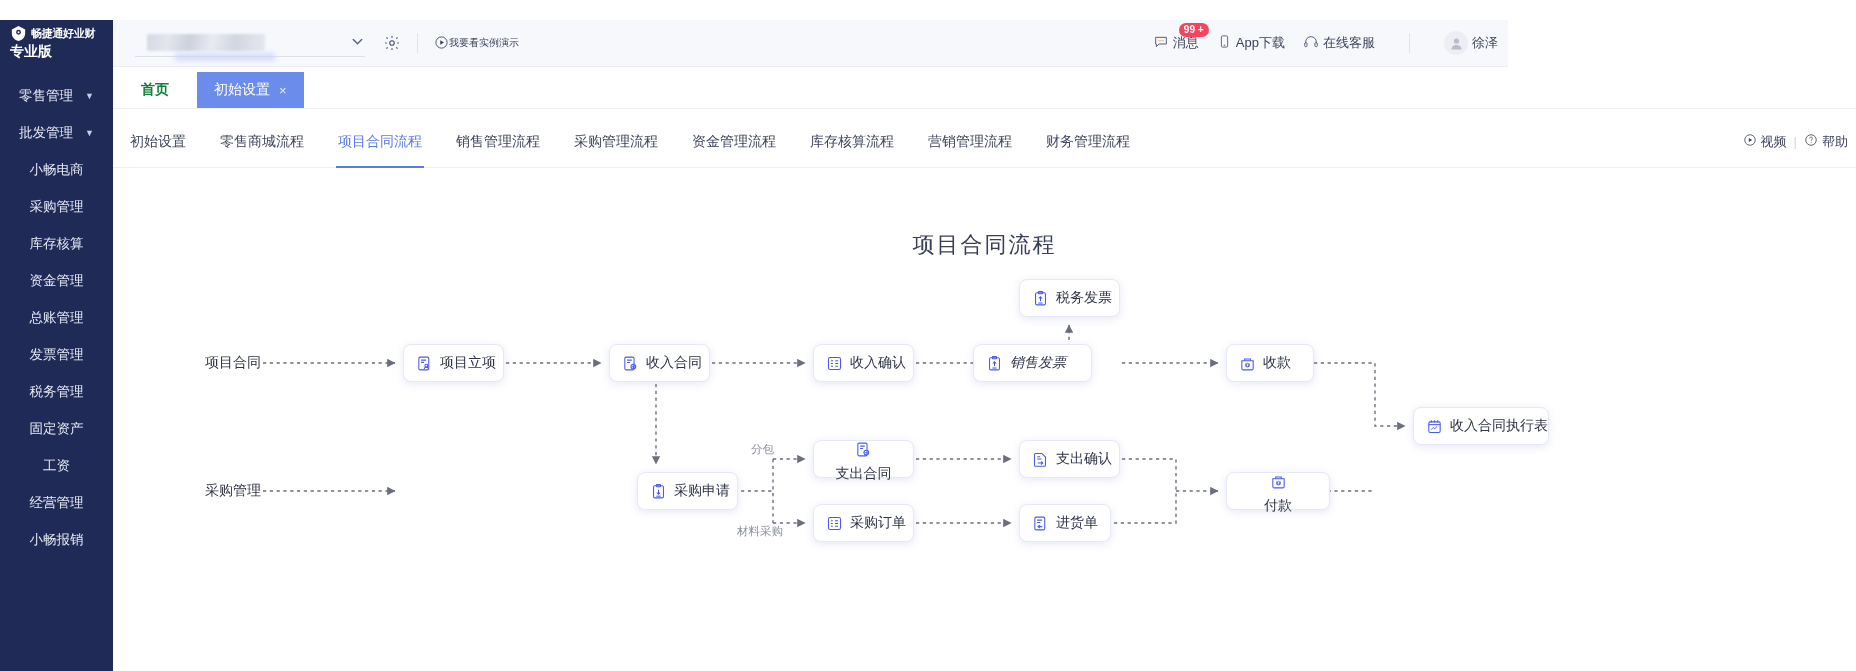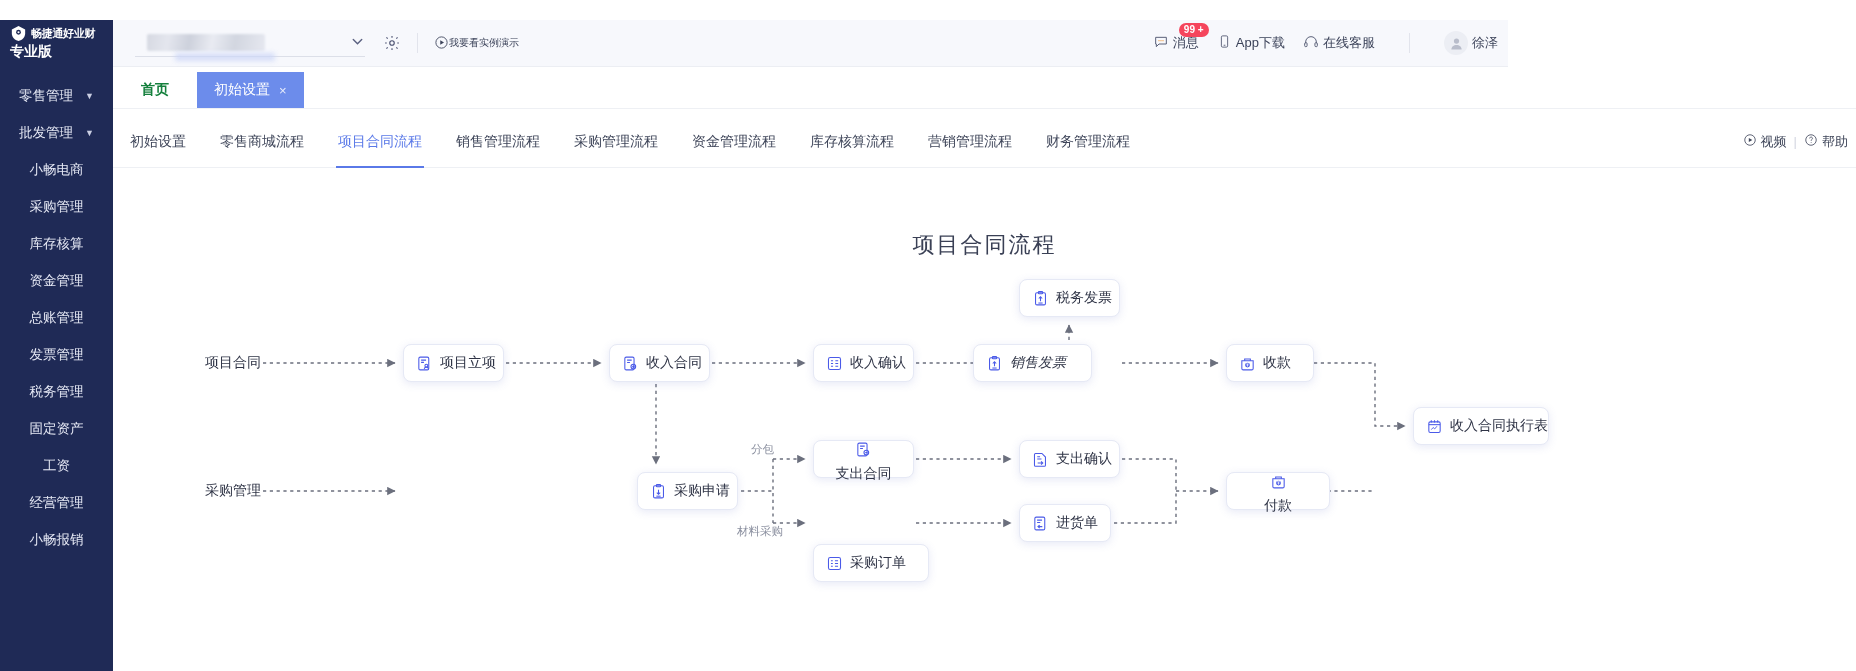--- a/index.html
+++ b/index.html
@@ -496,21 +496,21 @@
         <span class="ic">
           <svg viewBox="0 0 24 24" fill="none" stroke="#4a5ae8" stroke-width="1.5">
               <path d="M5 3.5h9l5 5V20a1.5 1.5 0 01-1.5 1.5H5A1.5 1.5 0 013.5 20V5A1.5 1.5 0 015 3.5z"></path>
               <path d="M7.4 8h4M7.4 11.4h6"></path>
               <path d="M8 17h7M12.8 14.8 15.2 17l-2.4 2.2"></path>
             </svg>
         </span>
         <span>支出确认</span>
       </div>
 
-      <div class="node" style="left:700px;top:336px;width:116px;margin-top:40px;">
+      <div class="node" style="left:700px;top:336px;width:101px;">
         <span class="ic">
           <svg viewBox="0 0 24 24" fill="none" stroke="#4a5ae8" stroke-width="1.5">
               <rect x="3.5" y="3.5" width="17" height="17" rx="2.5"></rect>
               <path d="M7 8.2h2.6M7 12h2.6M7 15.8h2.6"></path>
               <path d="M12.6 8.2h4.4M12.6 12h4.4M12.6 15.8h4.4"></path>
             </svg>
         </span>
         <span>采购订单</span>
       </div>
 

